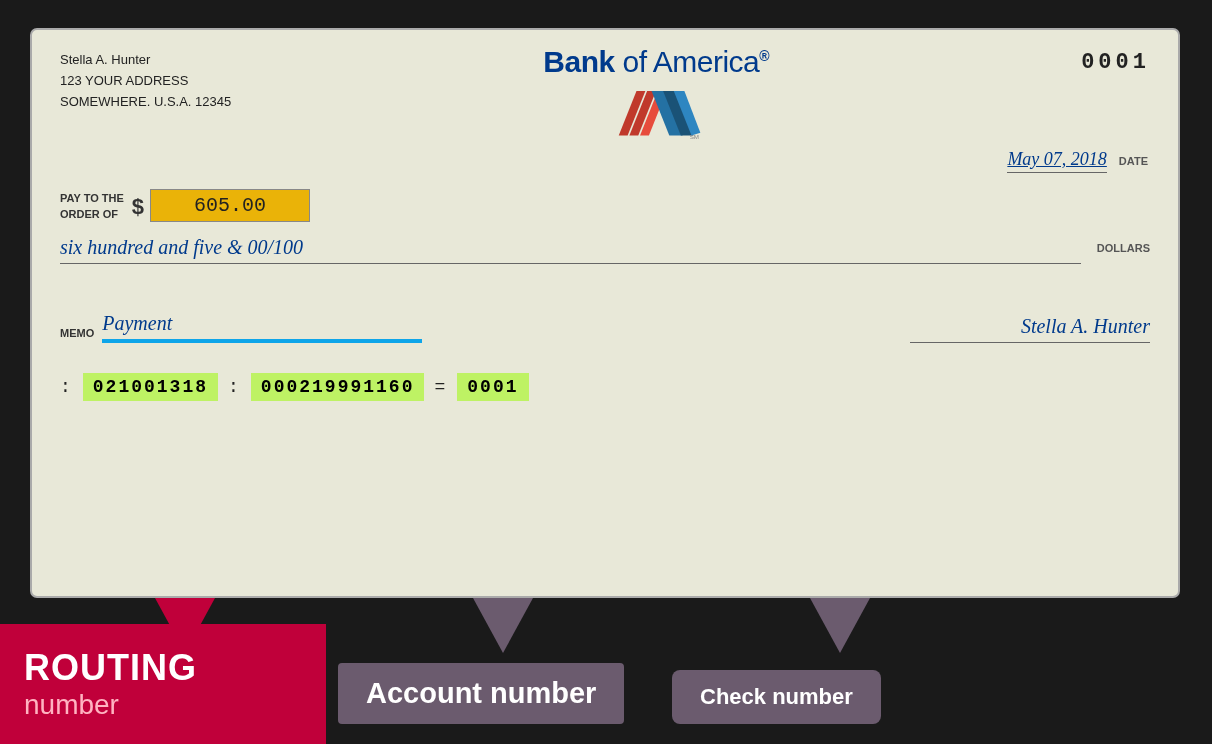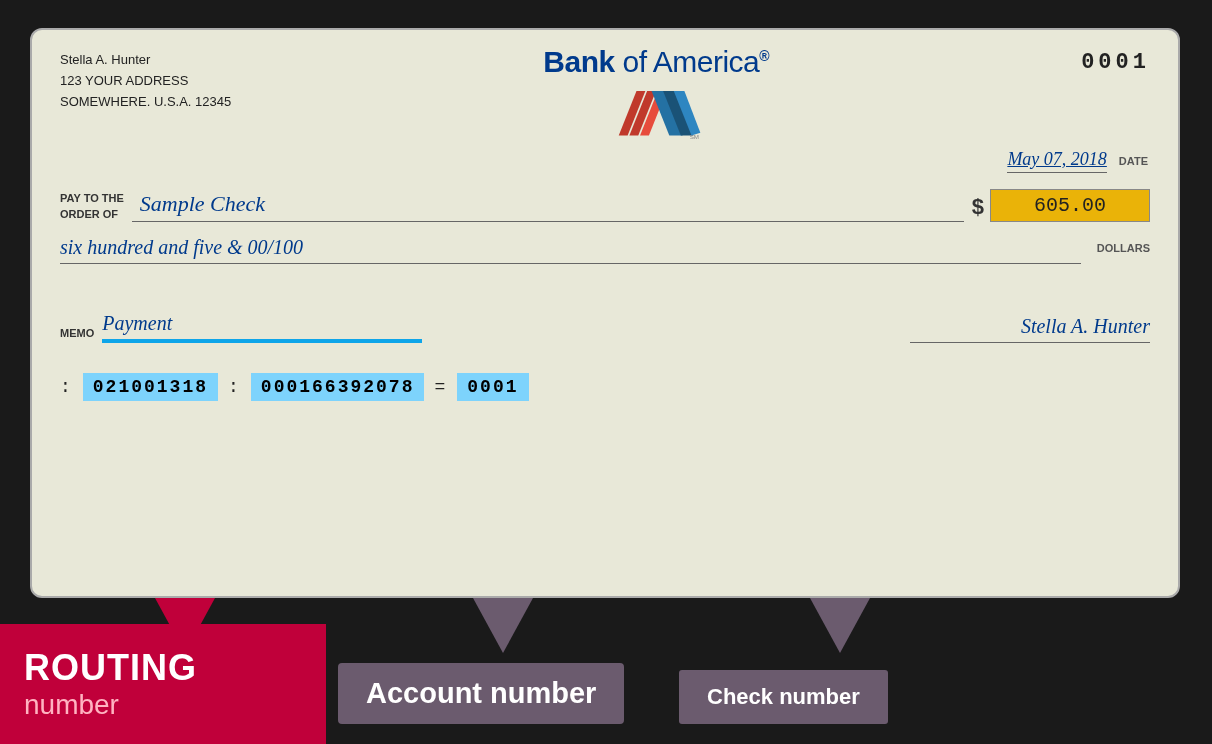--- a/index.html
+++ b/index.html
@@ -16,21 +16,21 @@
 
     .check-area {
       background: #1a1a1a;
       padding: 28px 30px 0 30px;
       flex: 0 0 auto;
     }
 
     .check {
       background: #e8e8d8;
       border: 2px solid #aaa;
-      border-radius: 12px;
+      border-radius: 7px;
       padding: 20px 28px 20px 28px;
       position: relative;
       width: 1150px;
       height: 570px;
     }
 
     
     .check-header {
       display: flex;
       justify-content: space-between;
@@ -260,21 +260,21 @@
     }
 
     .micr-text {
       font-family: 'Courier New', monospace;
       font-size: 18px;
       color: #222;
       letter-spacing: 2px;
     }
 
     .micr-highlight-green {
-      background: #7dd3fc;
+      background: #bef264;
       color: #000;
       padding: 4px 10px;
       font-family: 'Courier New', monospace;
       font-size: 18px;
       font-weight: bold;
       letter-spacing: 2px;
     }
 
     
     .bottom-area {
@@ -350,22 +350,21 @@
       font-weight: bold;
       color: #fff;
     }
 
     .check-label-box {
       position: absolute;
       left: 672px;
       bottom: 20px;
       background: #6b5b6e;
       padding: 14px 28px;
-      border-radius: 3px;
-      margin-left: 7px;
+      border-radius: 8px;
     }
 
     .check-label-text {
       font-size: 22px;
       font-weight: bold;
       color: #fff;
     }
 
     .bank-registered {
       font-size: 11px;
@@ -415,23 +414,20 @@
       <div class="check-number-top">0001</div>
     </div>
 
     <div class="date-row">
       <div class="date-value">May 07, 2018</div>
       <div class="date-label">DATE</div>
     </div>
 
     <div class="pay-row">
       <div class="pay-label">PAY TO THE<br>ORDER OF</div>
-      <div class="payee-line">
-        <span class="payee-name">Sample Check</span>
-      </div>
       <div class="amount-box-wrapper">
         <div class="dollar-sign">$</div>
         <div class="amount-box">605.00</div>
       </div>
     </div>
 
     <div class="written-amount-row">
       <div class="written-amount">six hundred and five &amp; 00/100</div>
       <div class="dollars-label">DOLLARS</div>
     </div>
@@ -449,21 +445,21 @@
         <div class="sig-line">
           <span class="sig-value">Stella A. Hunter</span>
         </div>
       </div>
     </div>
 
     <div class="micr-row">
       <span class="micr-text">:</span>
       <span class="micr-highlight-green">021001318</span>
       <span class="micr-text">:</span>
-      <span class="micr-highlight-green">000166392078</span>
+      <span class="micr-highlight-green">000219991160</span>
       <span class="micr-text">=</span>
       <span class="micr-highlight-green">0001</span>
     </div>
 
   </div>
 </div>
 
 <div class="bottom-area">
 
   <div class="arrow-routing">

